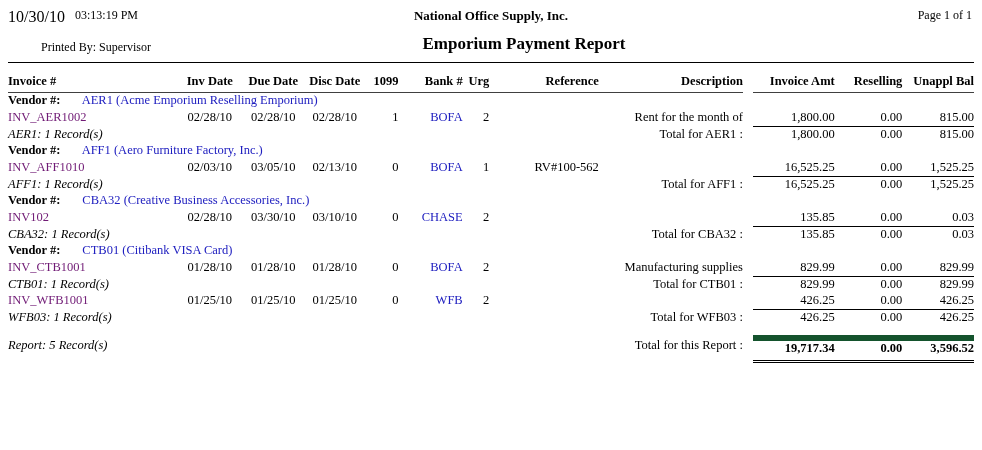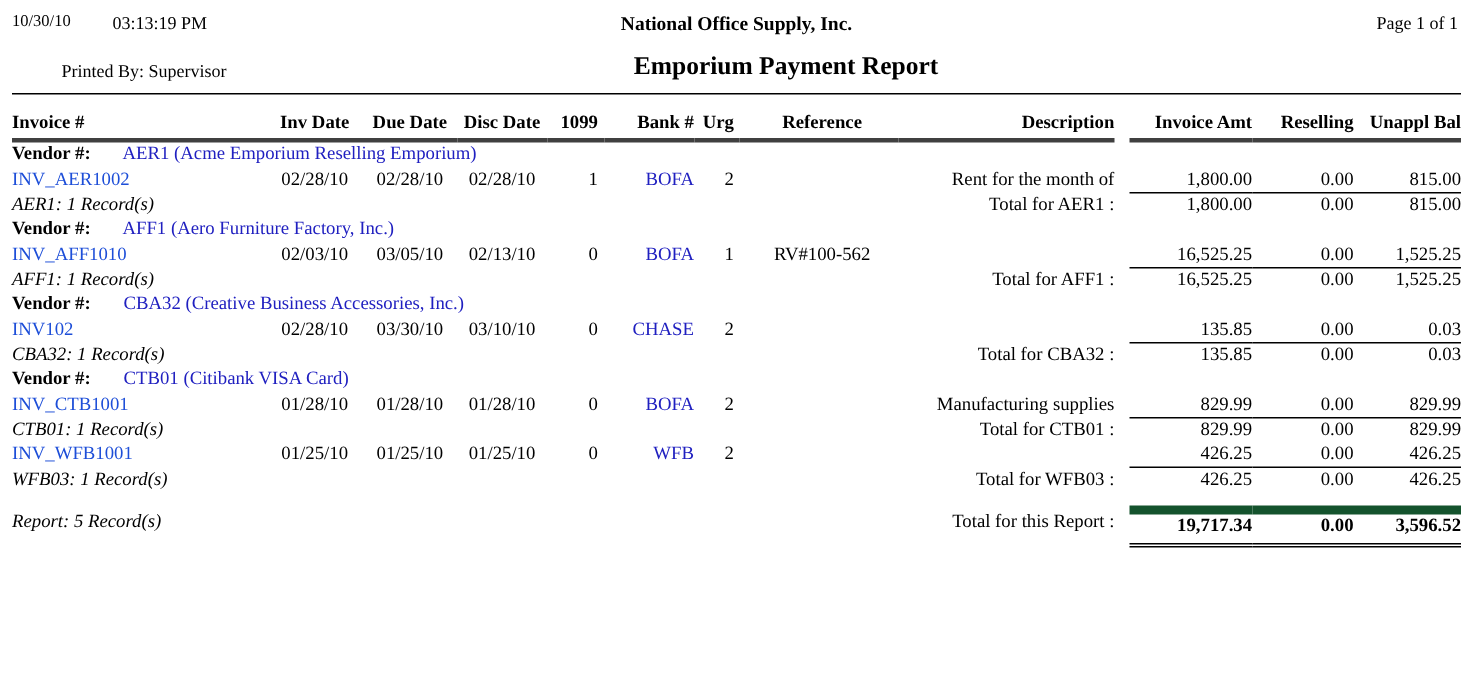--- a/index.html
+++ b/index.html
@@ -27,21 +27,21 @@
     position: absolute;
     top: 8px;
     left: 0;
     width: 982px;
     height: 16px;
   }
   .hdr-date {
     position: absolute;
     left: 8px;
     top: 0;
-    font-size: 11px;
+    font-size: 16px;
   }
   .hdr-time {
     position: absolute;
     left: 75px;
     top: 0;
     font-size: 12px;
   }
   .hdr-company {
     position: absolute;
     left: 0;
@@ -103,44 +103,44 @@
     vertical-align: top;
     white-space: nowrap;
     font-weight: normal;
   }
   tr.colheads td {
     font-weight: bold;
     padding-bottom: 1px;
     height: 17px;
   }
   tr.colheads td.u {
-    border-bottom: 3px solid #404040;
+    border-bottom: 1px solid #404040;
   }
   
   .c-inv    { width: 185px; text-align: left; }
   .c-invdt  { width: 68px;  text-align: center; }
   .c-duedt  { width: 66px;  text-align: center; }
   .c-discdt { width: 62px;  text-align: center; }
   .c-1099   { width: 36px;  text-align: right; padding-right: 4px !important; }
   .c-bank   { width: 62px;  text-align: right; padding-left: 2px !important; margin-left: 31px;}
   .c-urg    { width: 28px;  text-align: right; padding-right: 4px !important;}
-  .c-ref    { width: 110px; text-align: center; padding-left: 4px !important;}
+  .c-ref    { width: 110px; text-align: right; padding-left: 4px !important;}
   .c-desc   { width: 150px; text-align: right; }
   .c-amt    { width: 86px;  text-align: right; }
   .c-fin    { width: 72px;  text-align: right; }
   .c-unap   { width: 74px;  text-align: right; }
 
   td.gap { width: 12px; }
 
   .vendor-row td { padding-top: 5px; height: 17px; }
   .vendor-label { font-weight: bold; }
   .vendor-name { color: #2020c0; }
   .vendor-id  { color: #2020c0; }
 
-  .inv-link { color: #1d4ed8; }
+  .inv-link { color: #701a75; }
   .bank-link { color: #2020c0; }
 
   .rec-count { font-style: italic; }
   .total-label { font-weight: bold; text-align: right; padding-right: 6px; }
   .total-val { font-weight: bold; }
 
   .line-row td { height: 16px; }
 
   .topline { border-top: 1px solid #000; }
   .dblline {

